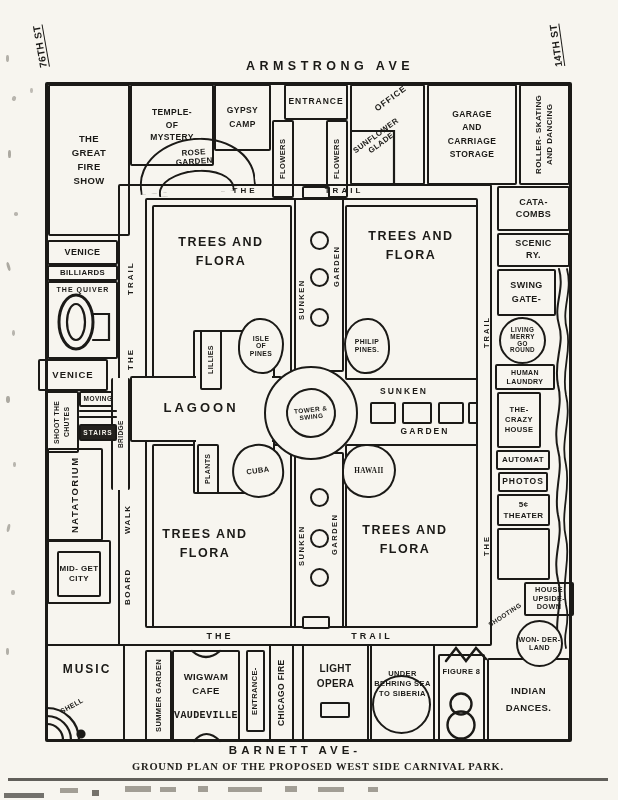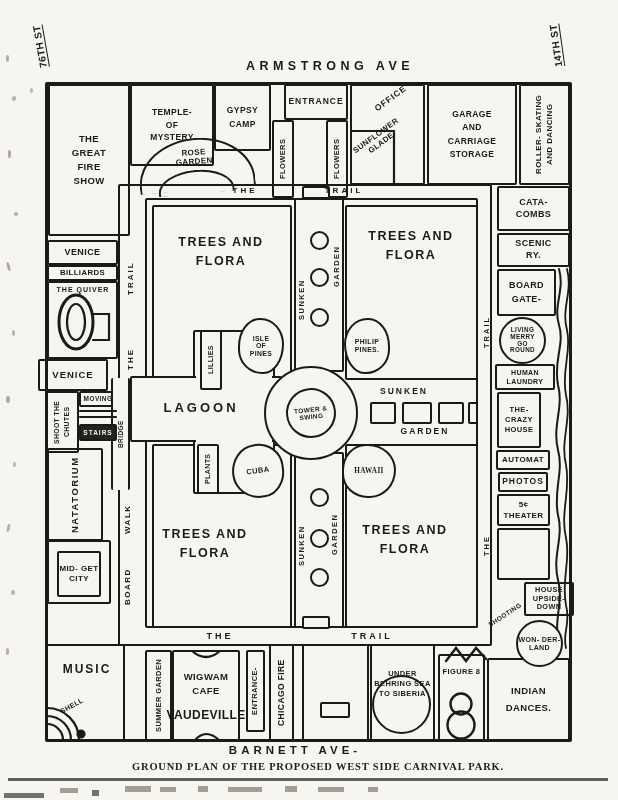--- a/index.html
+++ b/index.html
@@ -111,42 +111,43 @@
   <div class="bx" style="left:38px;top:359px;width:70px;height:32px;font-size:9.5px;letter-spacing:1px;">VENICE</div>
   <div class="bx vt" style="left:45px;top:391px;width:34px;height:62px;font-size:6.8px;line-height:1.4;">SHOOT THE CHUTES</div>
   <div class="bx" style="left:79px;top:391px;width:38px;height:16px;font-size:6.5px;">MOVING</div>
   <div class="bx" style="left:79px;top:424px;width:38px;height:17px;background:#24221e;color:#f4f2ea;font-size:6.5px;letter-spacing:1px;z-index:7;">STAIRS</div>
   <div class="bx vt" style="left:47px;top:448px;width:56px;height:93px;font-size:9.5px;letter-spacing:1.5px;">NATATORIUM</div>
   <div class="bx" style="left:47px;top:540px;width:64px;height:64px;"></div>
   <div class="bx" style="left:57px;top:551px;width:44px;height:46px;font-size:8px;line-height:1.3;z-index:3;">MID- GET CITY</div>
 
   <div class="bx" style="left:497px;top:186px;width:73px;height:45px;font-size:9px;padding:0 10px;line-height:1.3;">CATA- COMBS</div>
   <div class="bx" style="left:497px;top:233px;width:73px;height:34px;font-size:9px;padding:0 14px;line-height:1.3;">SCENIC RY.</div>
-  <div class="bx" style="left:497px;top:269px;width:59px;height:47px;font-size:9px;line-height:1.5;">BOARD GATE-</div>
+  <div class="bx" style="left:497px;top:269px;width:59px;height:47px;font-size:9px;line-height:1.5;">SWING GATE-</div>
   <div class="bx" style="left:499px;top:317px;width:47px;height:47px;border-radius:50%;font-size:6.3px;line-height:1.1;padding:3px;">LIVING MERRY GO ROUND</div>
   <div class="bx" style="left:495px;top:364px;width:60px;height:26px;font-size:7px;line-height:1.3;">HUMAN LAUNDRY</div>
   <div class="bx" style="left:497px;top:392px;width:44px;height:56px;font-size:7.5px;line-height:1.35;">THE- CRAZY HOUSE</div>
   <div class="bx" style="left:496px;top:450px;width:54px;height:20px;font-size:8px;">AUTOMAT</div>
   <div class="bx" style="left:498px;top:472px;width:50px;height:20px;font-size:8.5px;letter-spacing:1px;">PHOTOS</div>
   <div class="bx" style="left:497px;top:494px;width:53px;height:32px;font-size:8px;line-height:1.4;">5¢ THEATER</div>
   <div class="bx" style="left:497px;top:528px;width:53px;height:52px;"></div>
   <div class="bx" style="left:524px;top:582px;width:50px;height:34px;font-size:7.3px;line-height:1.15;">HOUSE UPSIDE- DOWN</div>
   <div class="lb" style="left:477px;top:608px;width:56px;height:14px;font-size:6.5px;transform:rotate(-33deg);">SHOOTING</div>
   <div class="bx pf" style="left:516px;top:620px;width:47px;height:47px;border-radius:50%;font-size:7px;line-height:1.1;z-index:8;">WON- DER- LAND</div>
 
   <div class="bx" style="left:46px;top:644px;width:79px;height:97px;"></div>
   <div class="lb" style="left:56px;top:660px;width:62px;height:20px;font-size:12px;letter-spacing:2px;">MUSIC</div>
   <div class="lb" style="left:52px;top:700px;width:40px;height:12px;font-size:7px;transform:rotate(-28deg);">SHELL</div>
   <div class="bx vt" style="left:145px;top:650px;width:27px;height:91px;font-size:7.5px;line-height:1.5;">SUMMER GARDEN</div>
   <div class="bx" style="left:172px;top:650px;width:68px;height:91px;"></div>
   <div class="lb" style="left:176px;top:666px;width:60px;height:36px;font-size:9.5px;line-height:1.5;">WIGWAM CAFE</div>
-  <div class="lb" style="left:176px;top:710px;width:60px;height:12px;font-size:12px;">VAUDEVILLE</div>
+  <div class="lb" style="left:176px;top:710px;width:60px;height:12px;font-size:10px;font-family:Liberation Mono, monospace;">VAUDEVILLE</div>
   <div class="bx vt" style="left:246px;top:650px;width:19px;height:82px;font-size:7.5px;">ENTRANCE-</div>
   <div class="bx vt" style="left:269px;top:644px;width:25px;height:97px;font-size:8.5px;line-height:1.4;">CHICAGO FIRE</div>
   <div class="bx" style="left:302px;top:644px;width:67px;height:97px;"></div>
+  <div class="lb" style="left:308px;top:658px;width:55px;height:36px;font-size:10px;line-height:1.5;">LIGHT OPERA</div>
   <div class="bx" style="left:320px;top:702px;width:30px;height:16px;z-index:3;"></div>
   <div class="bx" style="left:370px;top:644px;width:65px;height:97px;"></div>
   <div class="bx" style="left:372px;top:675px;width:59px;height:59px;border-radius:50%;z-index:3;"></div>
   <div class="lb" style="left:372px;top:648px;width:61px;height:72px;font-size:7.5px;line-height:1.3;">UNDER BEHRING SEA TO SIBERIA</div>
   <div class="bx" style="left:438px;top:654px;width:47px;height:87px;font-size:7.5px;align-items:flex-start;padding-top:12px;">FIGURE 8</div>
   <div class="bx" style="left:487px;top:658px;width:83px;height:83px;font-size:9.5px;line-height:1.7;padding:0 8px;">INDIAN DANCES.</div>
 
   <svg class="ink" width="618" height="800" viewBox="0 0 618 800" fill="none" stroke="#1b1a17" stroke-width="2.2" stroke-linecap="round">
     <g>
         <ellipse cx="76" cy="322" rx="17" ry="27" stroke-width="3"></ellipse>

